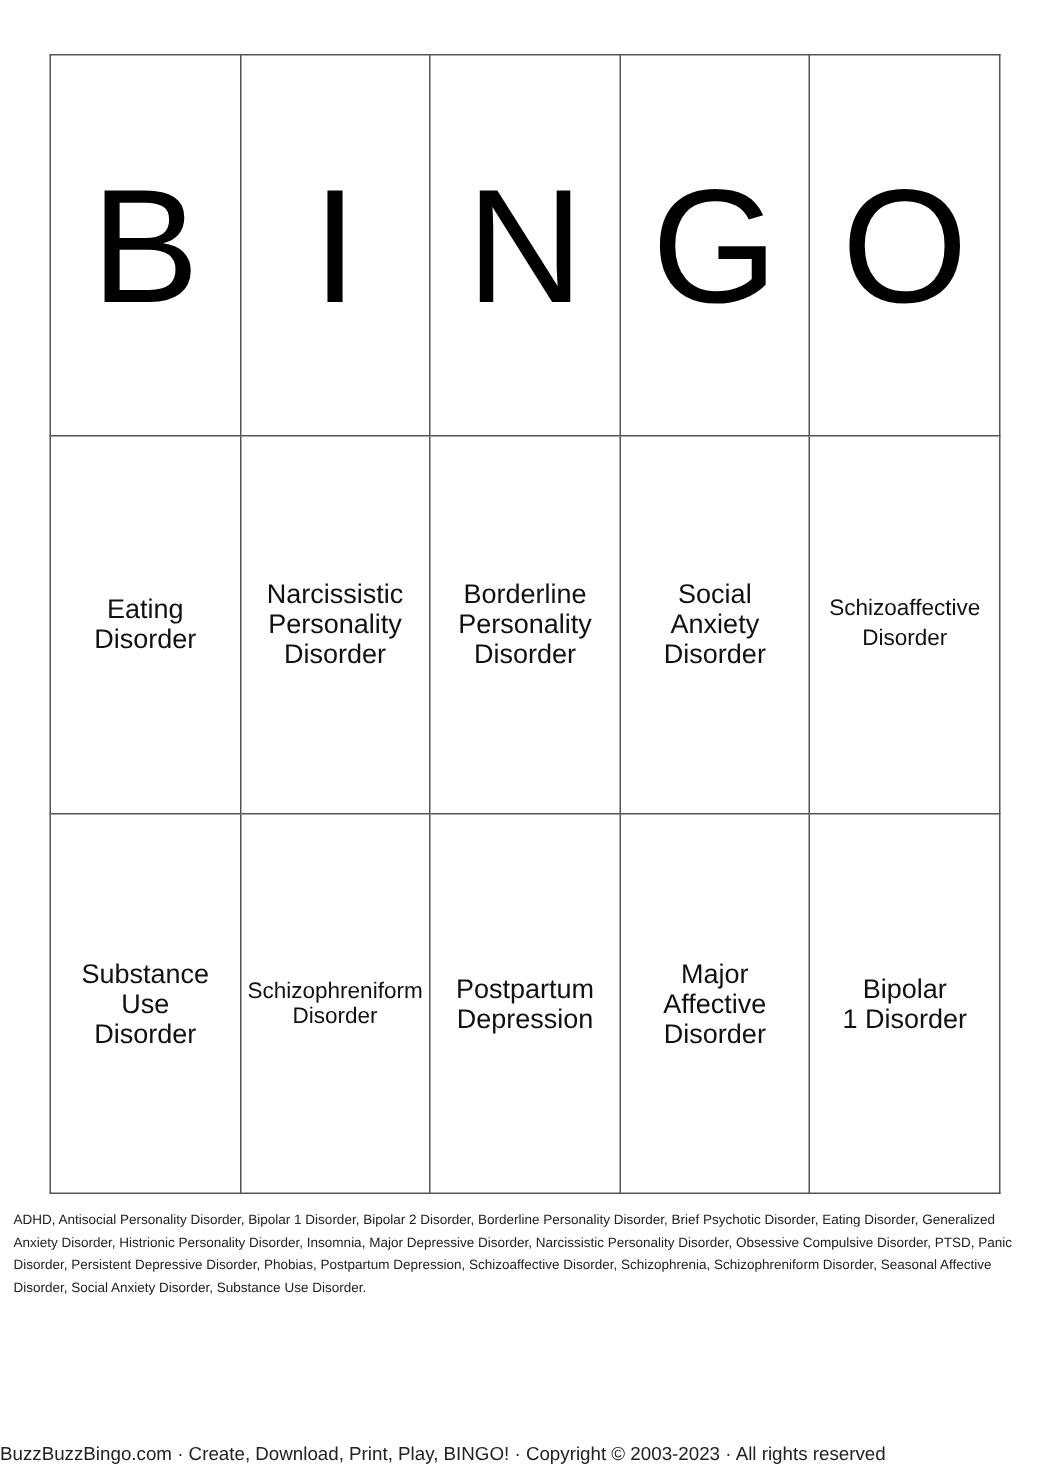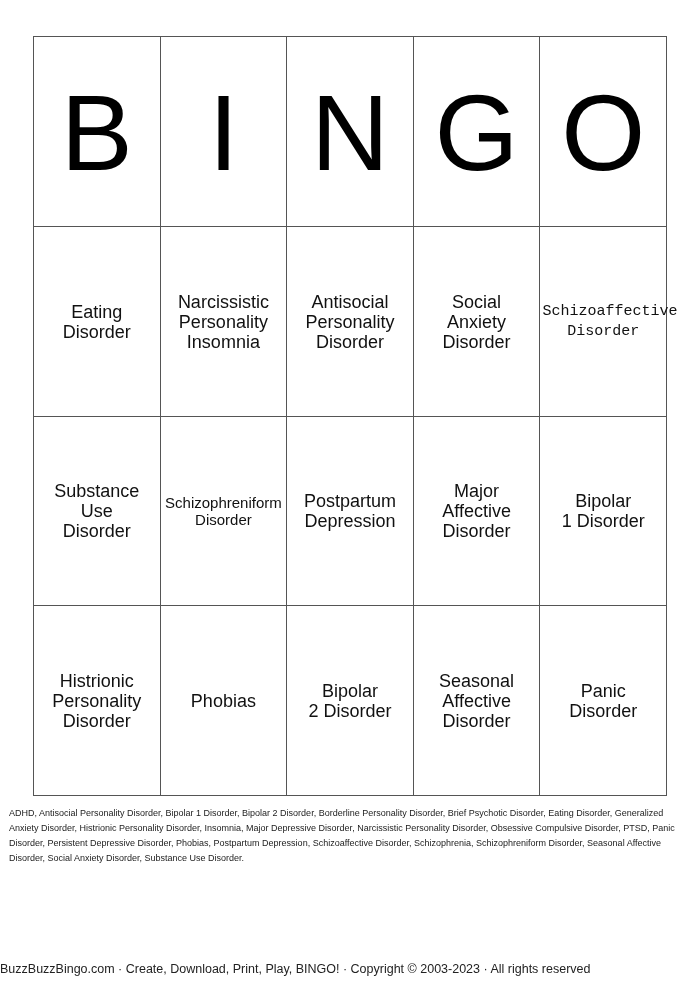--- a/index.html
+++ b/index.html
@@ -48,21 +48,20 @@
       display: block;
       padding-top: 2px;
     }
     .cell-text {
       display: block;
       white-space: pre-line;
     }
     .cell-text.small {
       font-size: 15px;
       line-height: 20px;
-      font-family: Liberation Mono, monospace;
     }
     .cell-text.xsmall {
       font-size: 15px;
       line-height: 17px;
     }
     .summary {
       position: absolute;
       left: 9px;
       top: 806px;
       width: 670px;
@@ -105,24 +104,24 @@
         </td>
   </tr>
   <tr class="body-row">
     <td>
           <span class="cell-text">Eating
 Disorder</span>
         </td>
     <td>
           <span class="cell-text">Narcissistic
 Personality
-Insomnia</span>
+Disorder</span>
         </td>
     <td>
-          <span class="cell-text">Antisocial
+          <span class="cell-text">Borderline
 Personality
 Disorder</span>
         </td>
     <td>
           <span class="cell-text">Social
 Anxiety
 Disorder</span>
         </td>
     <td>
           <span class="cell-text small">Schizoaffective
@@ -146,43 +145,20 @@
     <td>
           <span class="cell-text">Major
 Affective
 Disorder</span>
         </td>
     <td>
           <span class="cell-text">Bipolar
 1 Disorder</span>
         </td>
   </tr>
-  <tr class="body-row">
-    <td>
-          <span class="cell-text">Histrionic
-Personality
-Disorder</span>
-        </td>
-    <td>
-          <span class="cell-text">Phobias</span>
-        </td>
-    <td>
-          <span class="cell-text">Bipolar
-2 Disorder</span>
-        </td>
-    <td>
-          <span class="cell-text">Seasonal
-Affective
-Disorder</span>
-        </td>
-    <td>
-          <span class="cell-text">Panic
-Disorder</span>
-        </td>
-  </tr>
 </tbody>
   </table>
 
 <div class="summary">
   <p>ADHD, Antisocial Personality Disorder, Bipolar 1 Disorder, Bipolar 2 Disorder, Borderline Personality Disorder, Brief Psychotic Disorder, Eating Disorder, Generalized Anxiety Disorder, Histrionic Personality Disorder, Insomnia, Major Depressive Disorder, Narcissistic Personality Disorder, Obsessive Compulsive Disorder, PTSD, Panic Disorder, Persistent Depressive Disorder, Phobias, Postpartum Depression, Schizoaffective Disorder, Schizophrenia, Schizophreniform Disorder, Seasonal Affective Disorder, Social Anxiety Disorder, Substance Use Disorder.</p>
 </div>
 
 <div class="footer">BuzzBuzzBingo.com · Create, Download, Print, Play, BINGO! · Copyright © 2003-2023 · All rights reserved</div>
 
 </body></html>

